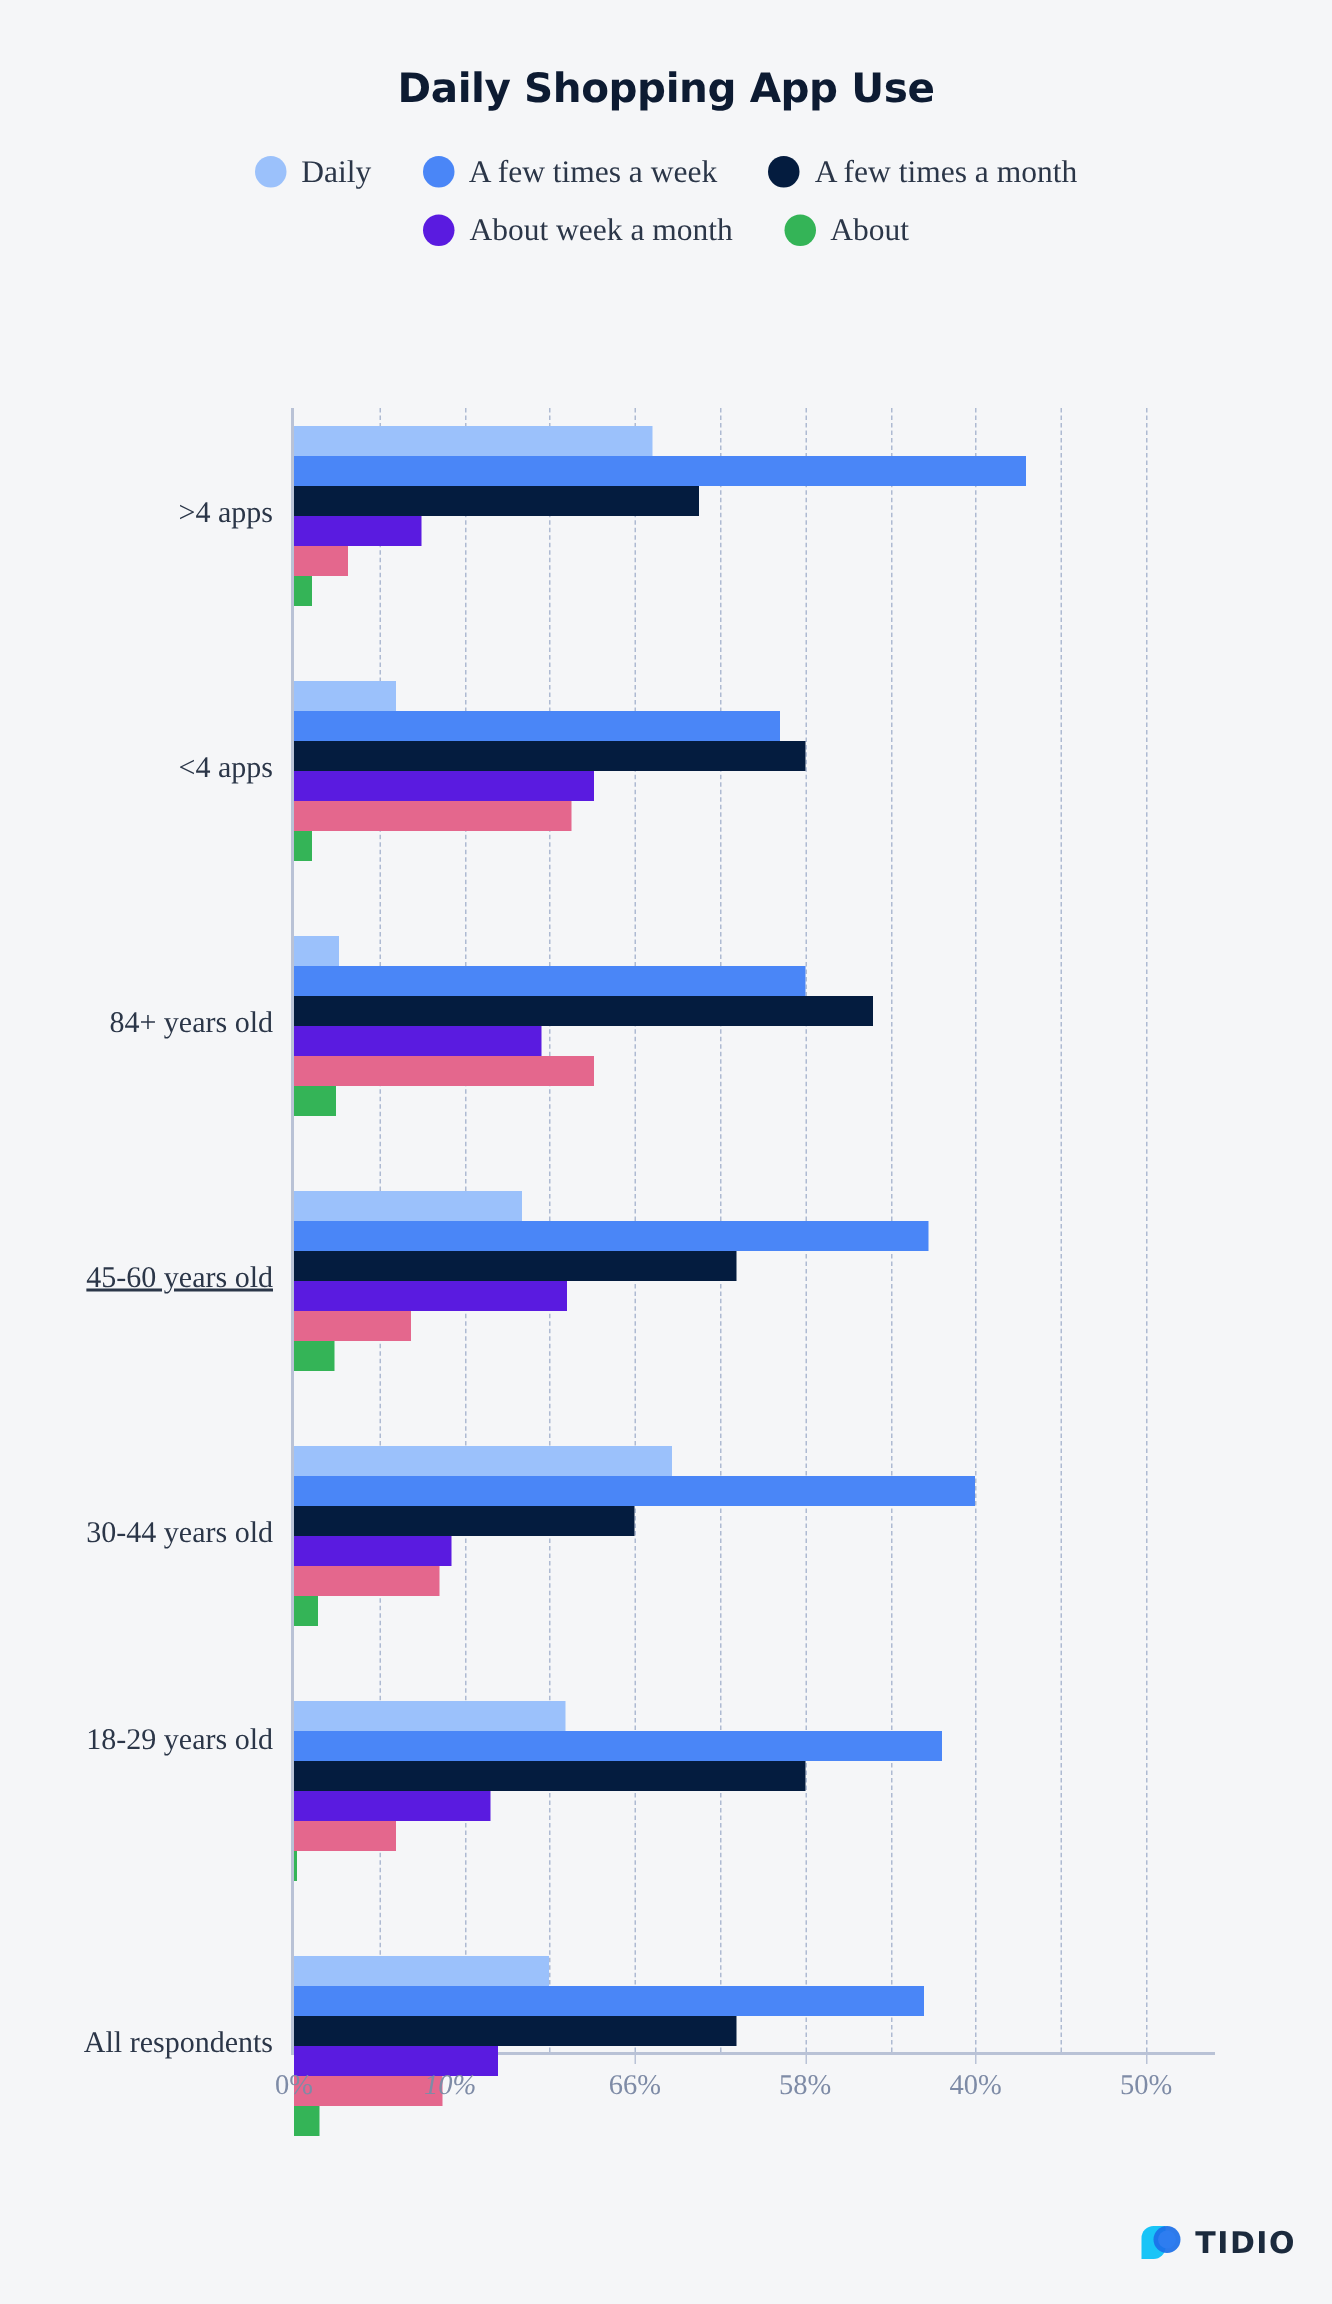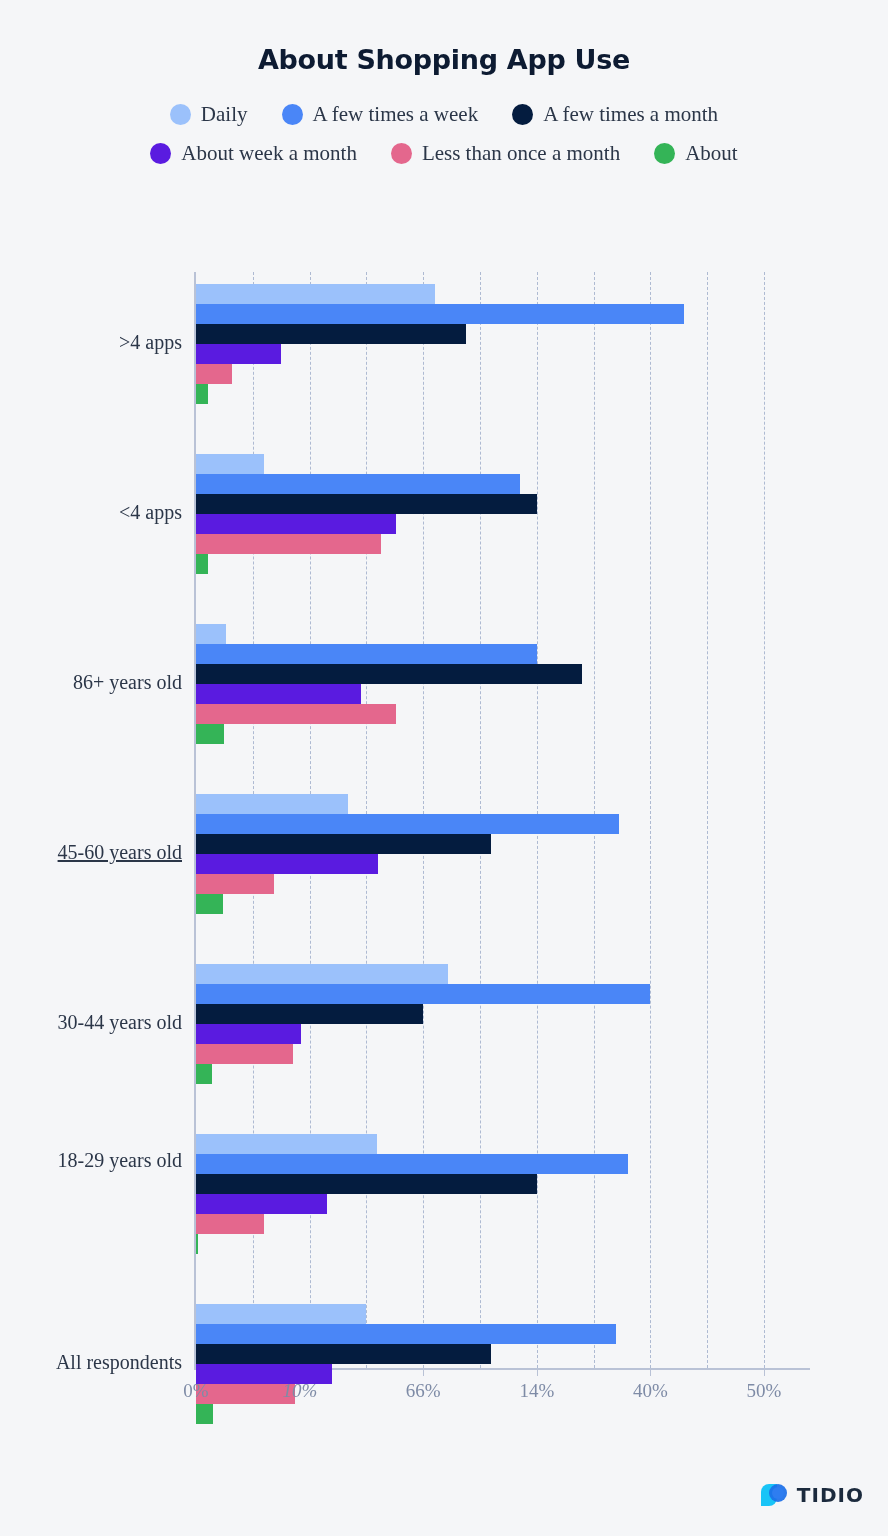--- a/index.html
+++ b/index.html
@@ -160,45 +160,41 @@
     font-family: "DejaVu Sans", sans-serif;
     font-weight: bold;
     font-size: 20px;
     letter-spacing: 1px;
     color: #1B2A3D;
   }
 </style>
 </head>
 <body>
 
-<div class="title">About Shopping App Use</div>
+<div class="title">Daily Shopping App Use</div>
 
 <div class="legend">
   <div class="legend-row">
     <div class="legend-item">
       <span class="legend-dot" style="background: rgb(155, 193, 251);"></span>
       <span class="legend-label">Daily</span>
     </div>
     <div class="legend-item">
       <span class="legend-dot" style="background: rgb(74, 134, 247);"></span>
       <span class="legend-label">A few times a week</span>
     </div>
     <div class="legend-item">
       <span class="legend-dot" style="background: rgb(4, 28, 63);"></span>
       <span class="legend-label">A few times a month</span>
     </div>
   </div>
   <div class="legend-row">
     <div class="legend-item">
       <span class="legend-dot" style="background: rgb(90, 27, 224);"></span>
       <span class="legend-label">About week a month</span>
-    </div>
-    <div class="legend-item">
-      <span class="legend-dot" style="background: rgb(228, 103, 141);"></span>
-      <span class="legend-label">Less than once a month</span>
     </div>
     <div class="legend-item">
       <span class="legend-dot" style="background: rgb(52, 180, 87);"></span>
       <span class="legend-label">About</span>
     </div>
   </div>
 </div>
 
 <div class="chart-wrap">
   <div class="axis-y-line"></div>
@@ -275,31 +271,31 @@
         <div class="bar" title="A few times a week: 37%" style="top: 20px; width: 420.32px; background: rgb(74, 134, 247);"></div>
         <div class="bar" title="A few times a month: 26%" style="top: 40px; width: 295.36px; background: rgb(4, 28, 63);"></div>
         <div class="bar" title="About once a month: 12%" style="top: 60px; width: 136.32px; background: rgb(90, 27, 224);"></div>
         <div class="bar" title="Less than once a month: 8.7%" style="top: 80px; width: 98.832px; background: rgb(228, 103, 141);"></div>
         <div class="bar" title="Never: 1.5%" style="top: 100px; width: 17.04px; background: rgb(52, 180, 87);"></div>
       </div>
     </div>
   <div id="cat-layer">
       <div class="cat-label" style="top: 81px;">&gt;4 apps</div>
       <div class="cat-label" style="top: 251px;">&lt;4 apps</div>
-      <div class="cat-label" style="top: 421px;">86+ years old</div>
+      <div class="cat-label" style="top: 421px;">84+ years old</div>
       <div class="cat-label" style="top: 591px; text-decoration: underline;">45-60 years old</div>
       <div class="cat-label" style="top: 761px;">30-44 years old</div>
       <div class="cat-label" style="top: 899px;">18-29 years old</div>
       <div class="cat-label" style="top: 1101px;">All respondents</div>
     </div>
   <div id="xtick-layer">
       <div class="xtick-label" style="left: 196px;">0%</div>
       <div class="xtick-label" style="left: 300px; font-style: italic;">10%</div>
       <div class="xtick-label" style="left: 423.2px;">66%</div>
-      <div class="xtick-label" style="left: 536.8px;">14%</div>
+      <div class="xtick-label" style="left: 536.8px;">58%</div>
       <div class="xtick-label" style="left: 650.4px;">40%</div>
       <div class="xtick-label" style="left: 764px;">50%</div>
     </div>
 </div>
 
 <div class="logo">
   <span class="logo-mark">
     <svg width="30" height="26" viewBox="0 0 30 26">
       <path d="M2 10 A8 8 0 0 1 10 2 L18 2 L18 16 A8 8 0 0 1 10 24 L2 24 Z" fill="#19C4F7"></path>
       <circle cx="19" cy="11" r="9" fill="#1B6FE8" opacity="0.92"></circle>

